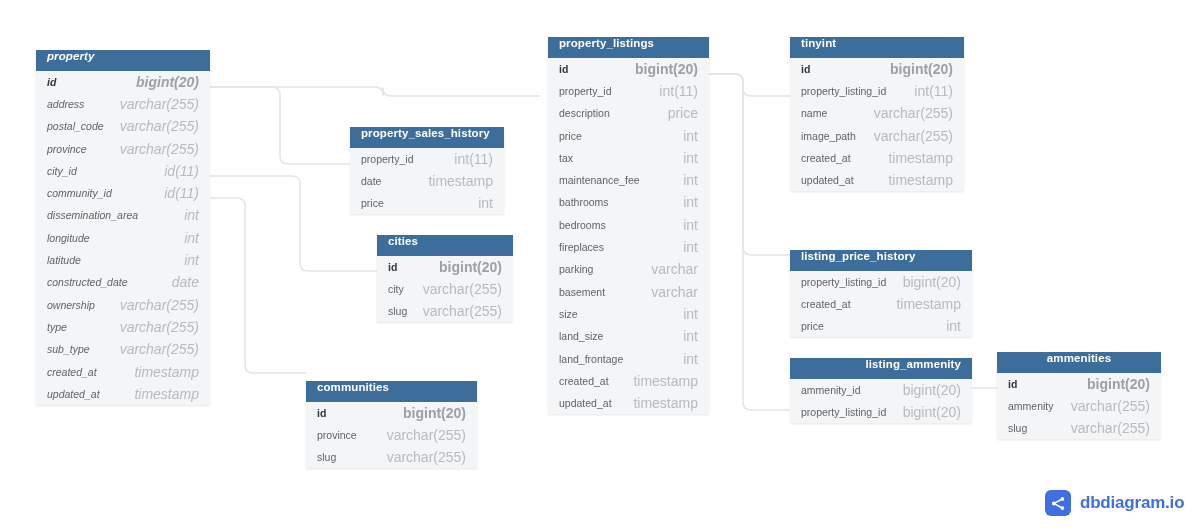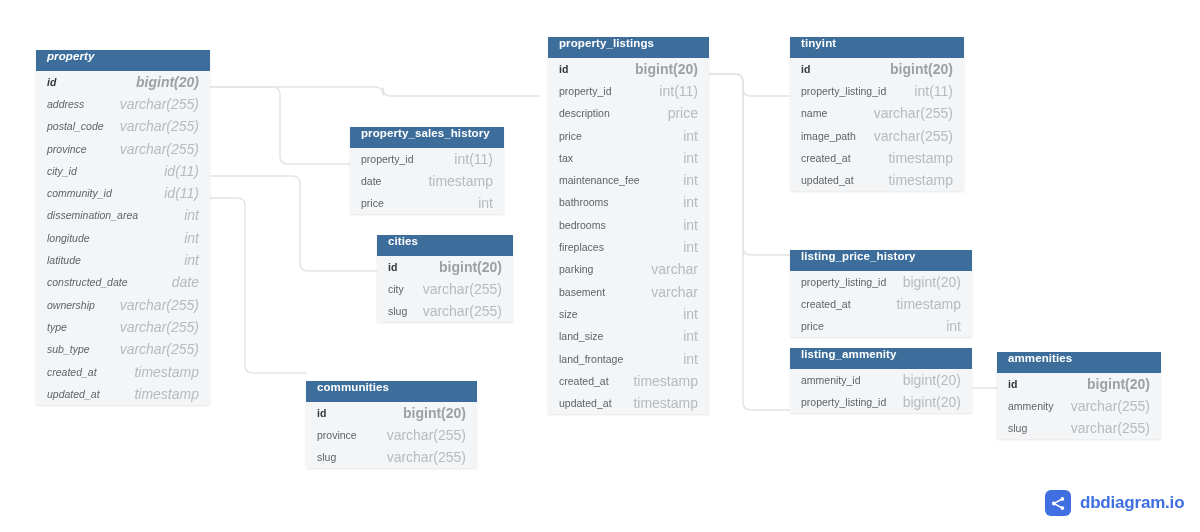--- a/index.html
+++ b/index.html
@@ -328,32 +328,32 @@
         </div>
         <div class="field-row">
           <span class="field-name">created_at</span>
           <span class="field-type">timestamp</span>
         </div>
         <div class="field-row">
           <span class="field-name">price</span>
           <span class="field-type">int</span>
         </div>
       </div>
-      <div class="table-card" style="left: 790px; top: 348px; width: 182px;">
+      <div class="table-card" style="left: 790px; top: 358px; width: 182px; text-align: right;">
         <div class="table-header">listing_ammenity</div>
         <div class="field-row">
           <span class="field-name">ammenity_id</span>
           <span class="field-type">bigint(20)</span>
         </div>
         <div class="field-row">
           <span class="field-name">property_listing_id</span>
           <span class="field-type">bigint(20)</span>
         </div>
       </div>
-      <div class="table-card" style="left: 997px; top: 352px; width: 164px;">
+      <div class="table-card" style="left: 997px; top: 352px; width: 164px; text-align: center;">
         <div class="table-header">ammenities</div>
         <div class="field-row pk">
           <span class="field-name">id</span>
           <span class="field-type">bigint(20)</span>
         </div>
         <div class="field-row">
           <span class="field-name">ammenity</span>
           <span class="field-type">varchar(255)</span>
         </div>
         <div class="field-row">

